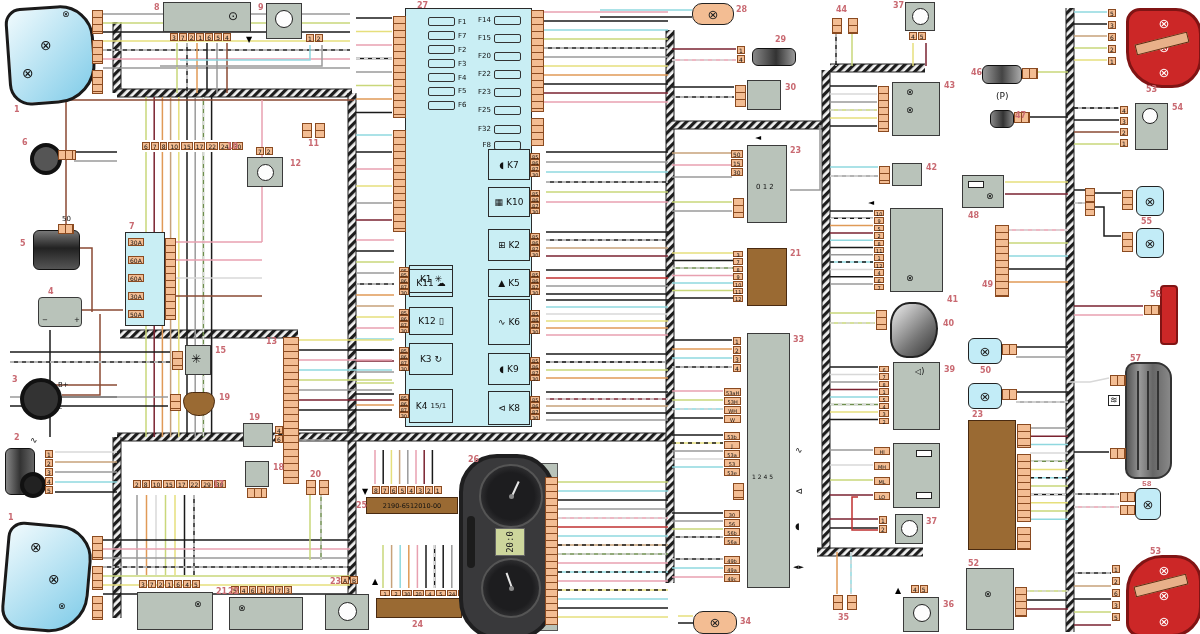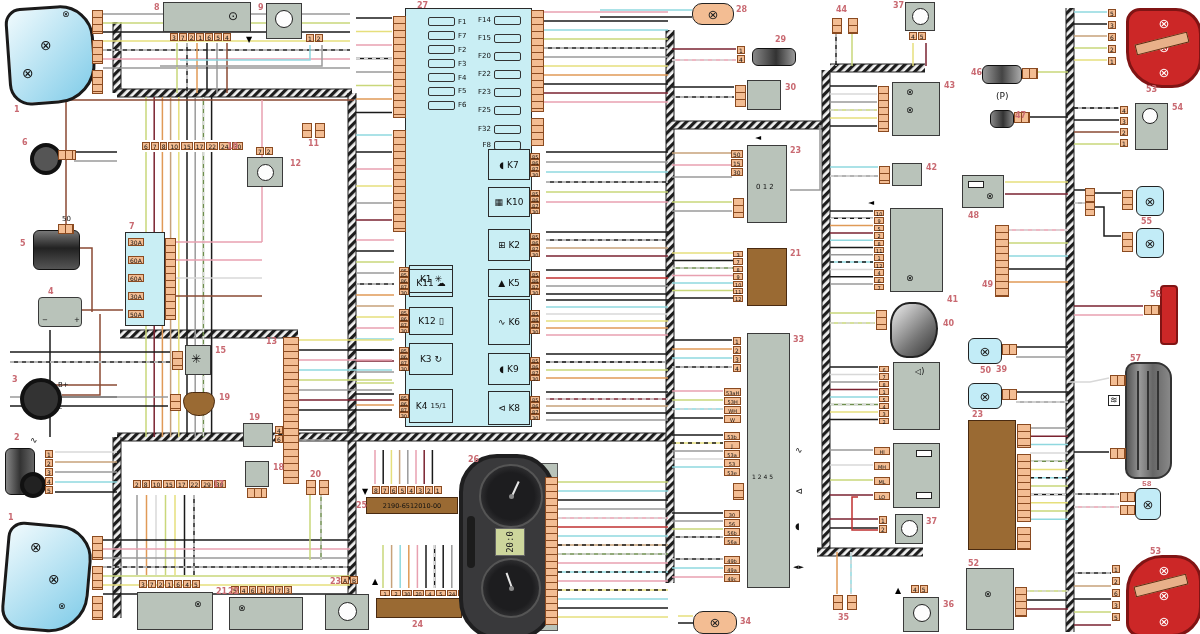--- a/index.html
+++ b/index.html
@@ -954,21 +954,21 @@
       <span class="pin">6</span>
       <span class="pin">7</span>
       <span class="pin">8</span>
       <span class="pin">1</span>
       <span class="pin">5</span>
       <span class="pin">4</span>
       <span class="pin">3</span>
       <span class="pin">2</span>
     </div>
 <span class="icon" style="left:915px;top:368px;font-size:8px;">◁)</span>
-<div class="num" style="left:996px;top:366px;">39</div>
+<div class="num" style="left:944px;top:366px;">39</div>
 
 <div class="abs" style="left:890px;top:302px;width:48px;height:56px;background:linear-gradient(135deg,#eee,#777 60%,#333);border:2px solid #222;border-radius:46% 54% 60% 40%;z-index:4;"></div>
 <div class="strip" style="left:876px;top:310px;width:9px;height:18px;"></div>
 <div class="num" style="left:943px;top:320px;">40</div>
 
 <div class="box" style="left:890px;top:208px;width:53px;height:84px;"></div>
 <div class="pins-v tight" style="left:874px;top:210px;">
       <span class="pin">10</span>
       <span class="pin">9</span>
       <span class="pin">5</span>

